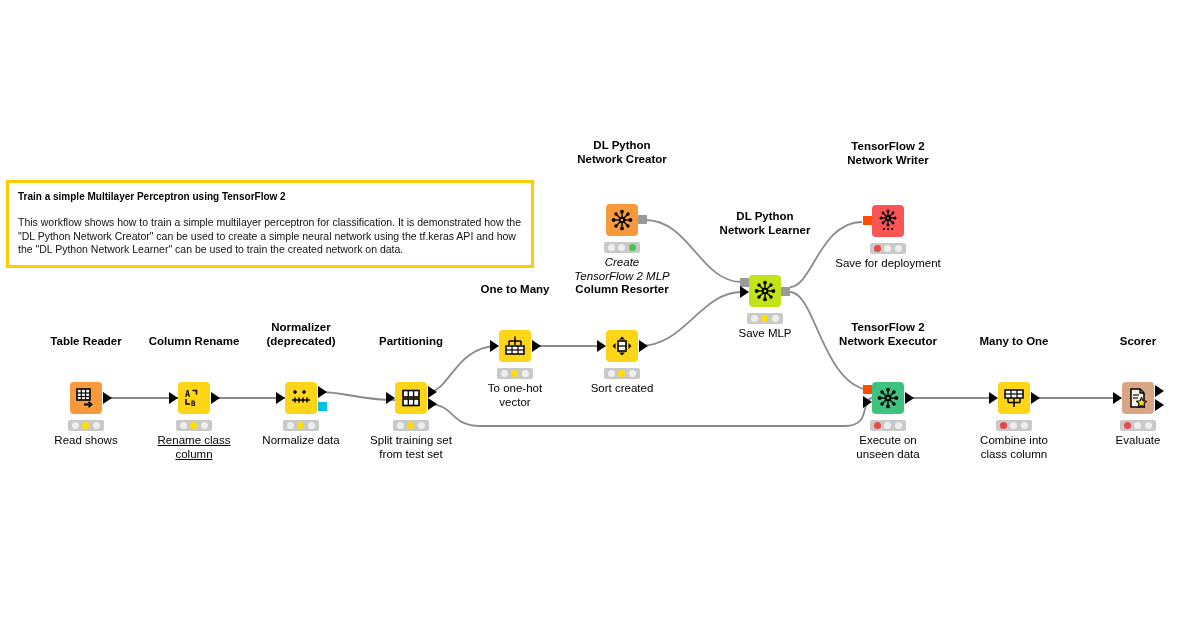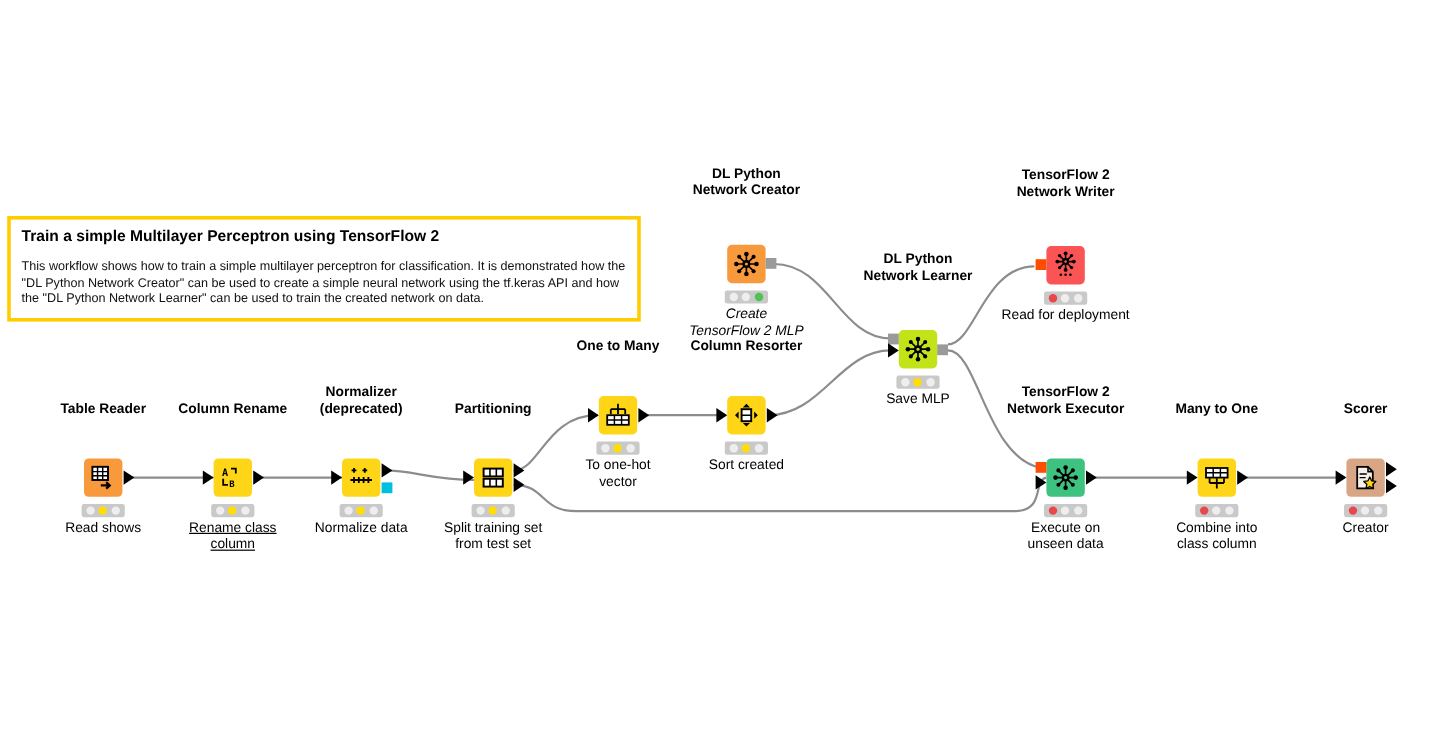--- a/index.html
+++ b/index.html
@@ -10,21 +10,21 @@
   }
   #canvas{position:absolute;left:0;top:0;width:1200px;height:630px;}
   svg.wires{position:absolute;left:0;top:0;width:1200px;height:630px;pointer-events:none;}
 
   
   .annotation{
     position:absolute;background:#ffffff;border:3px solid #ffcc00;
     box-sizing:border-box;padding:7px 9px 9px 9px;
   }
   .annotation .ann-title{
-    font-size:13px;font-weight:bold;color:#000;margin:0 0 12px 0;line-height:14px;
+    font-size:10px;font-weight:bold;color:#000;margin:0 0 12px 0;line-height:14px;
   }
   .annotation .ann-body{
     font-size:10.5px;color:#111;line-height:13.5px;margin:0;
   }
 
   
   .node{position:absolute;width:0;height:0;}
   .node .title{
     position:absolute;left:50%;transform:translateX(-50%);
     bottom:34px;white-space:nowrap;text-align:center;
@@ -375,21 +375,21 @@
           <circle cx="11" cy="9" r="1.1" fill="#fb5455"></circle>
         </svg>
       </span>
     </div>
     <span class="port sq orange" style="left:-25px;top:11px;"></span>
     <div class="leds">
       <i class="red"></i>
       <i></i>
       <i></i>
     </div>
-    <div class="desc">Read for deployment</div>
+    <div class="desc">Save for deployment</div>
   </div>
 
   <div class="node" style="left:888px;top:382px;">
     <div class="title two" style="white-space:pre;bottom:34px;">TensorFlow 2
 Network Executor</div>
     <div class="box" style="background:#3ec27f;">
       <span class="glyph">
         <svg width="22" height="22" viewBox="0 0 22 22">
           <g stroke="#000" stroke-width="1.4">
             <line x1="11" y1="11" x2="11" y2="2.5"></line>
@@ -472,16 +472,16 @@
       </span>
     </div>
     <span class="port tri" style="left:-25px;top:10px;"></span>
     <span class="port tri" style="left:17px;top:3px;"></span>
     <span class="port tri" style="left:17px;top:17px;"></span>
     <div class="leds">
       <i class="red"></i>
       <i></i>
       <i></i>
     </div>
-    <div class="desc">Creator</div>
+    <div class="desc">Evaluate</div>
   </div>
 
 </div>
 
 </body></html>

